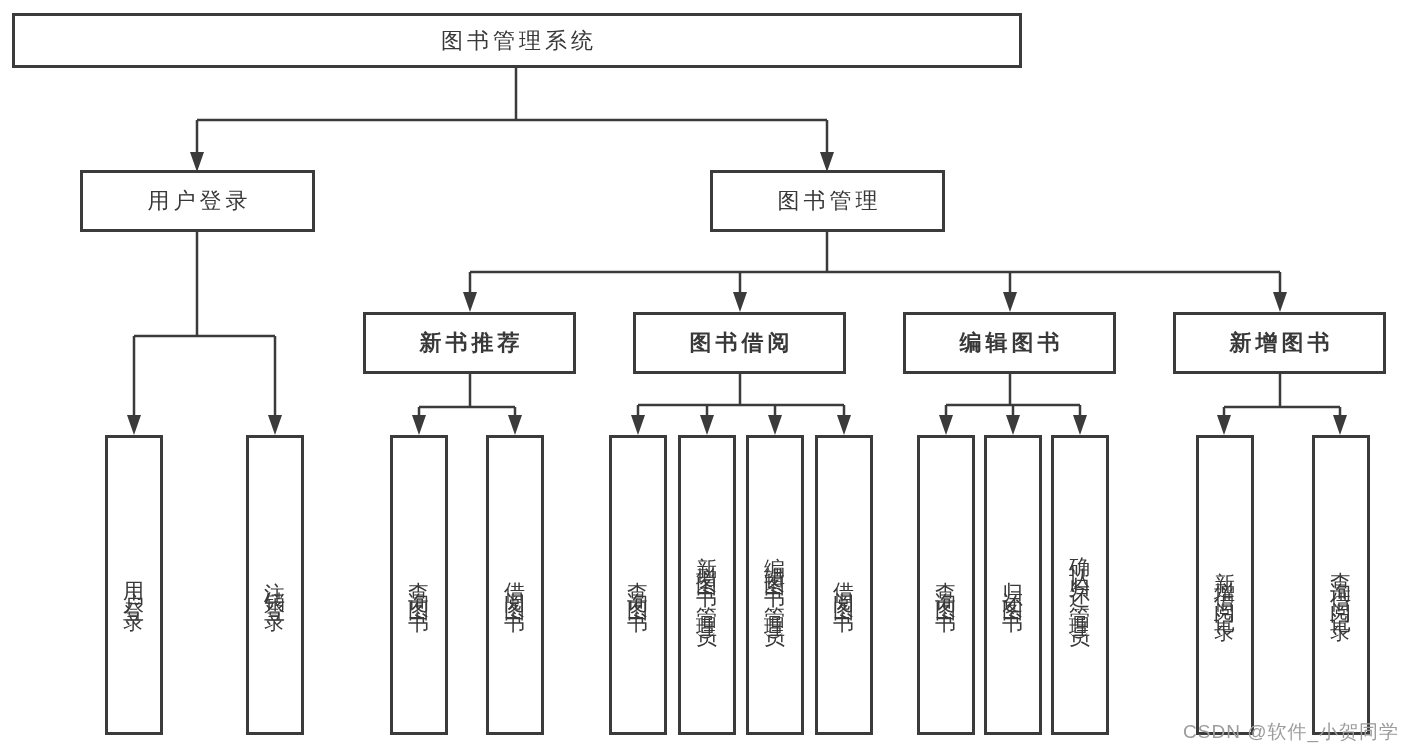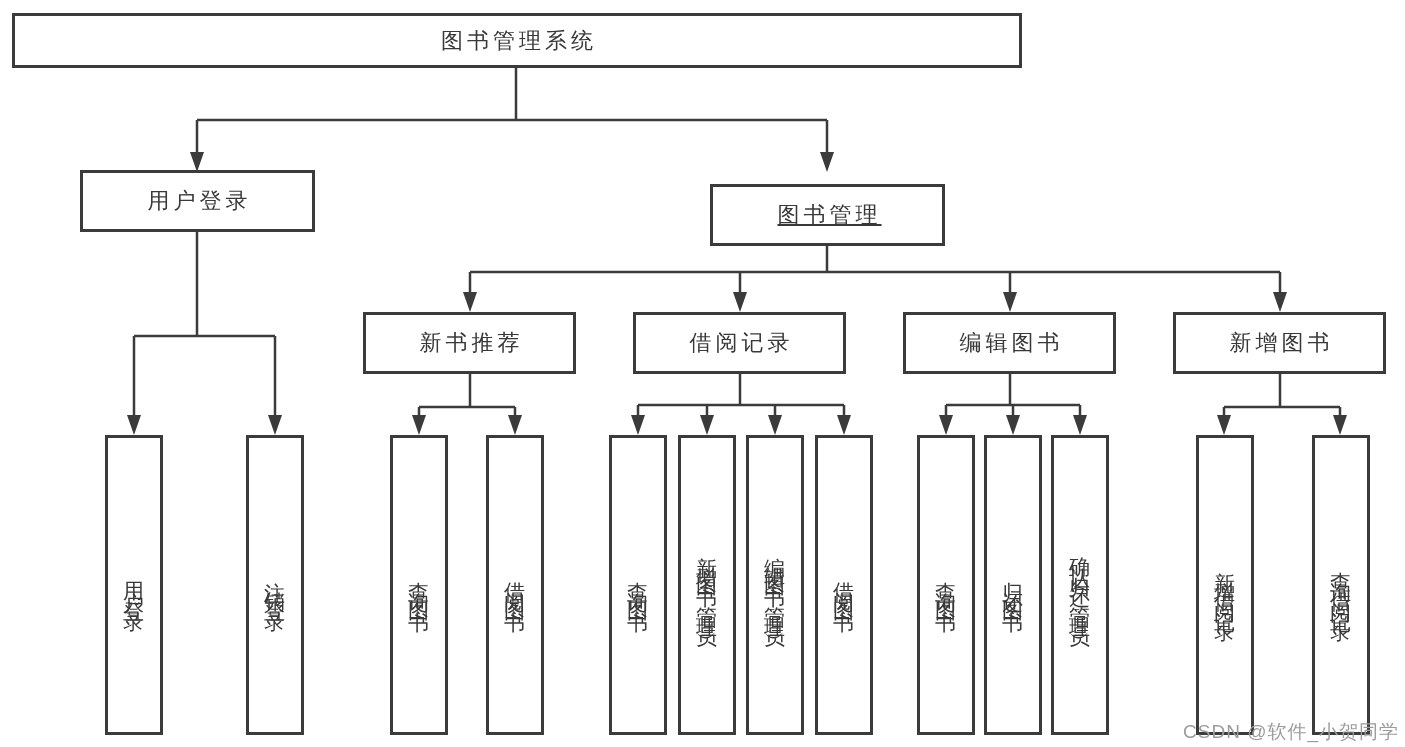--- a/index.html
+++ b/index.html
@@ -49,23 +49,23 @@
     writing-mode: vertical-rl;
     text-orientation: mixed;
     font-size: 21px;
     letter-spacing: 10px;
     line-height: 1;
   }
   
   .n-root { left: 12px; top: 13px; width: 1010px; height: 55px; }
   
   .n-login { left: 80px;  top: 170px; width: 235px; height: 62px; }
-  .n-mgmt  { left: 710px; top: 184px; width: 235px; height: 62px; text-decoration: underline; }
+  .n-mgmt  { left: 710px; top: 170px; width: 235px; height: 62px; }
   
-  .n-l3 { top: 312px; width: 213px; height: 62px; }
+  .n-l3 { top: 312px; width: 213px; height: 62px; font-weight: bold; }
   .n-rec  { left: 363px; }
   .n-bor  { left: 633px; }
   .n-cur  { left: 903px; }
   .n-hist { left: 1173px; }
   
   .n-l1  { left: 105px; }
   .n-l2  { left: 246px; }
   .n-l3a { left: 390px; }
   .n-l3b { left: 486px; }
   .n-l4a { left: 609px; }
@@ -113,21 +113,21 @@
              M1073 415 L1087 415 L1080 435 Z
              M1217 415 L1231 415 L1224 435 Z  M1333 415 L1347 415 L1340 435 Z" fill="var(--line)" stroke="none"></path>
   </svg>
 
   <div class="node hbox n-root">图书管理系统</div>
 
   <div class="node hbox n-login">用户登录</div>
   <div class="node hbox n-mgmt">图书管理</div>
 
   <div class="node hbox n-l3 n-rec">新书推荐</div>
-  <div class="node hbox n-l3 n-bor">借阅记录</div>
+  <div class="node hbox n-l3 n-bor">图书借阅</div>
   <div class="node hbox n-l3 n-cur">编辑图书</div>
   <div class="node hbox n-l3 n-hist">新增图书</div>
 
   <div class="node vbox n-l1">用户登录</div>
   <div class="node vbox n-l2">注销登录</div>
 
   <div class="node vbox n-l3a">查询图书</div>
   <div class="node vbox n-l3b">借阅图书</div>
 
   <div class="node vbox n-l4a">查询图书</div>

